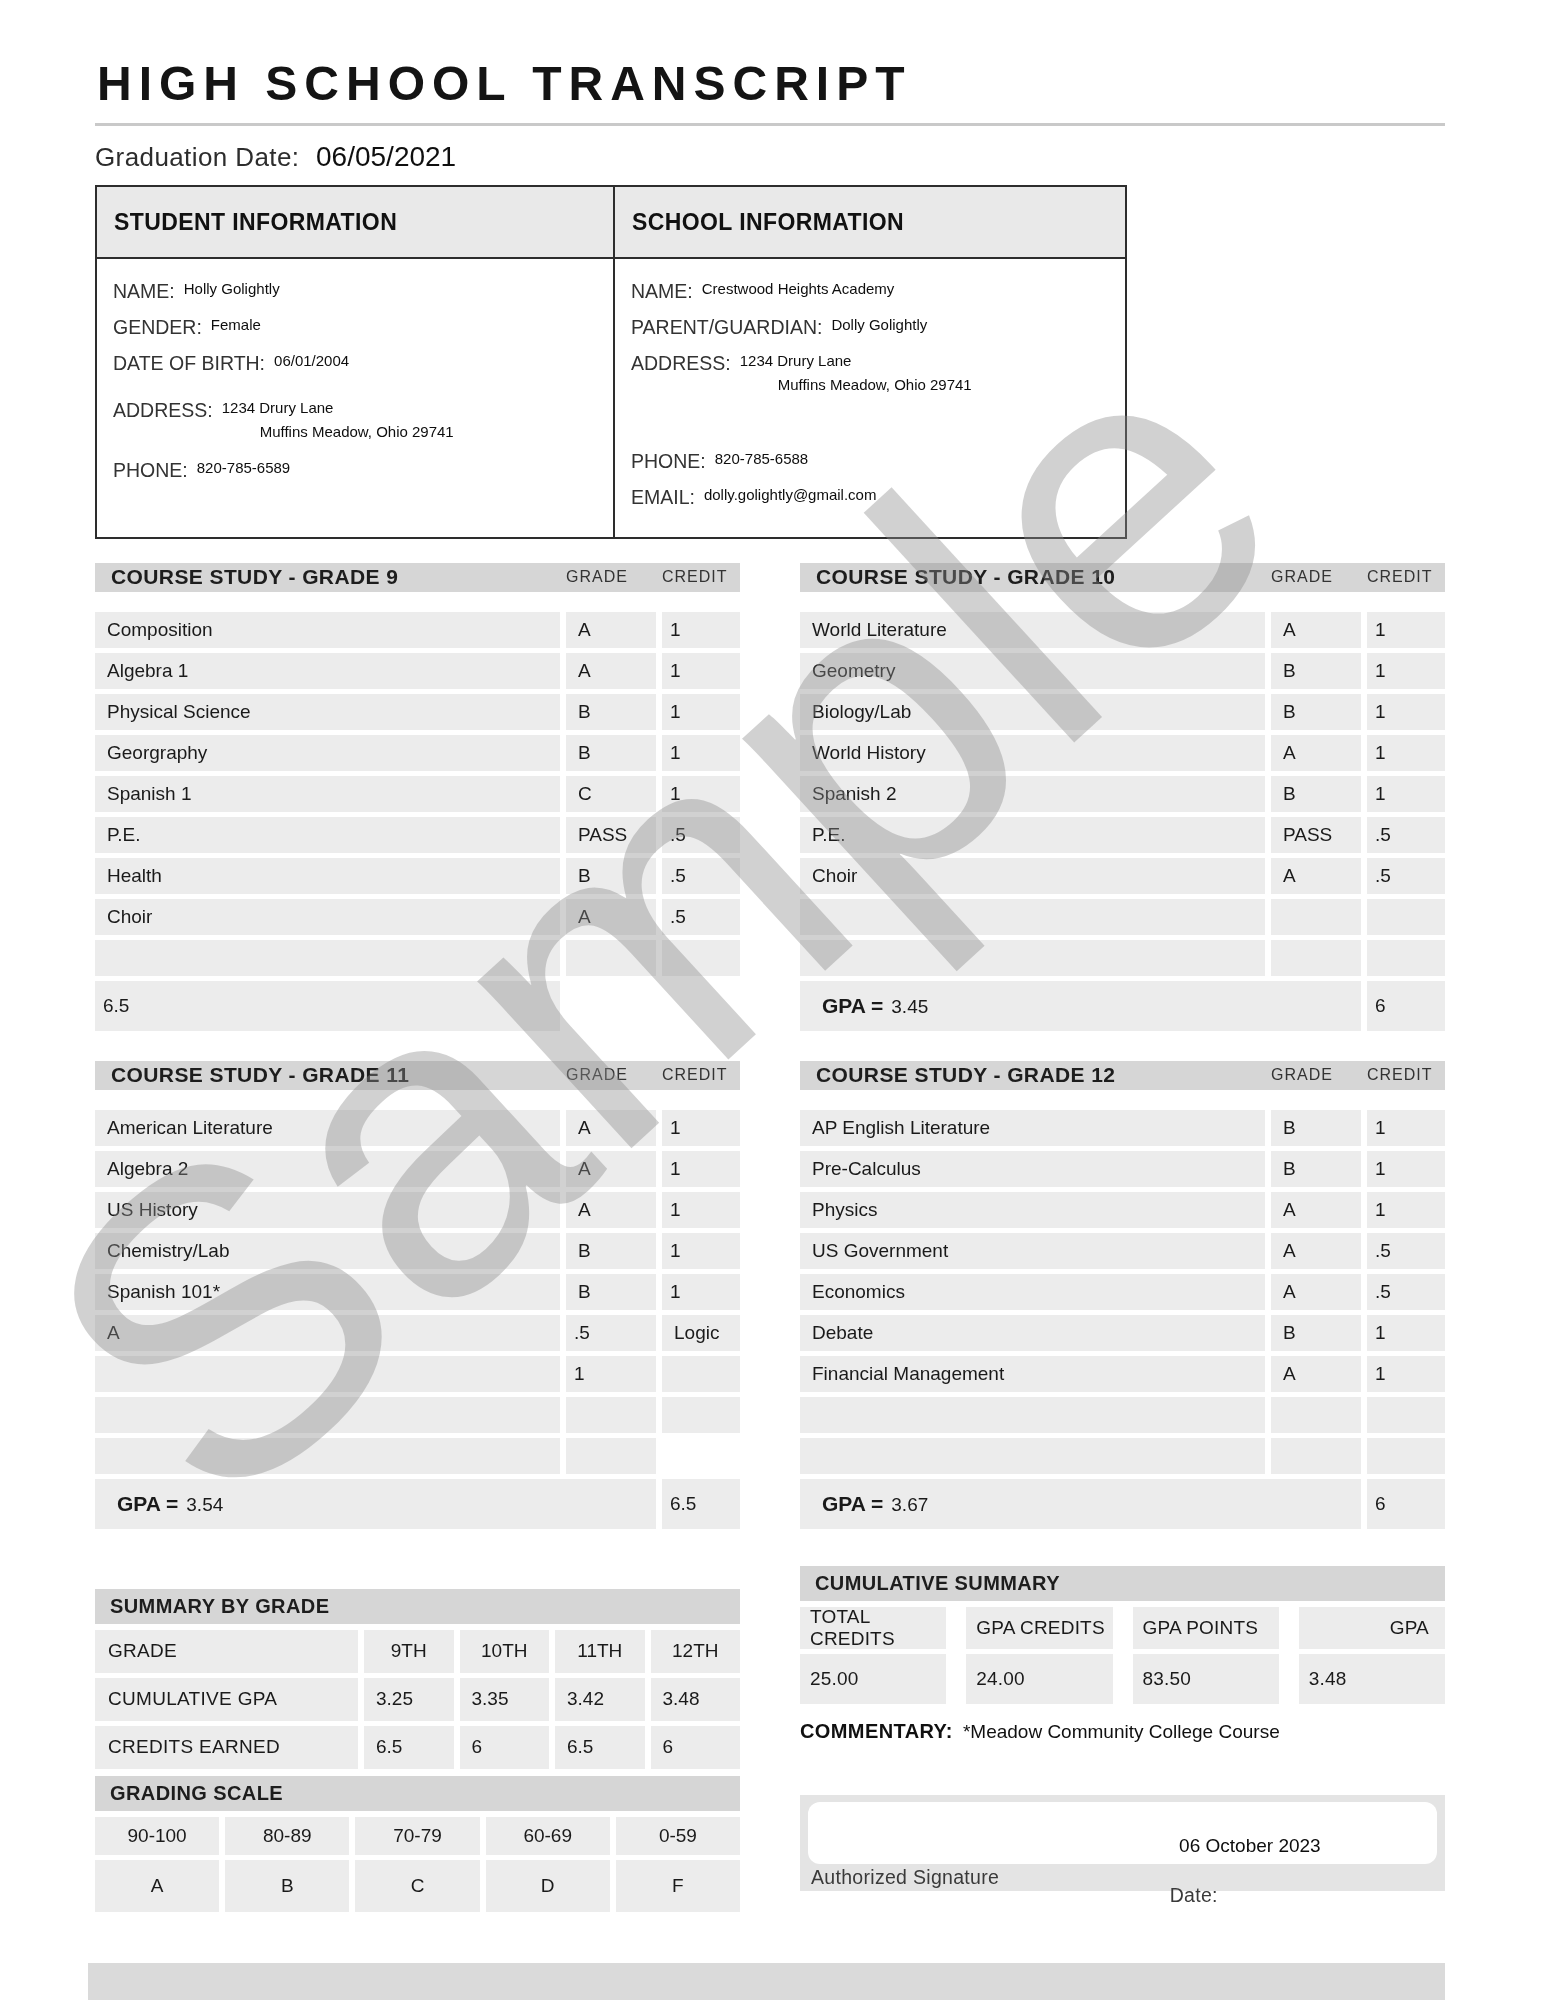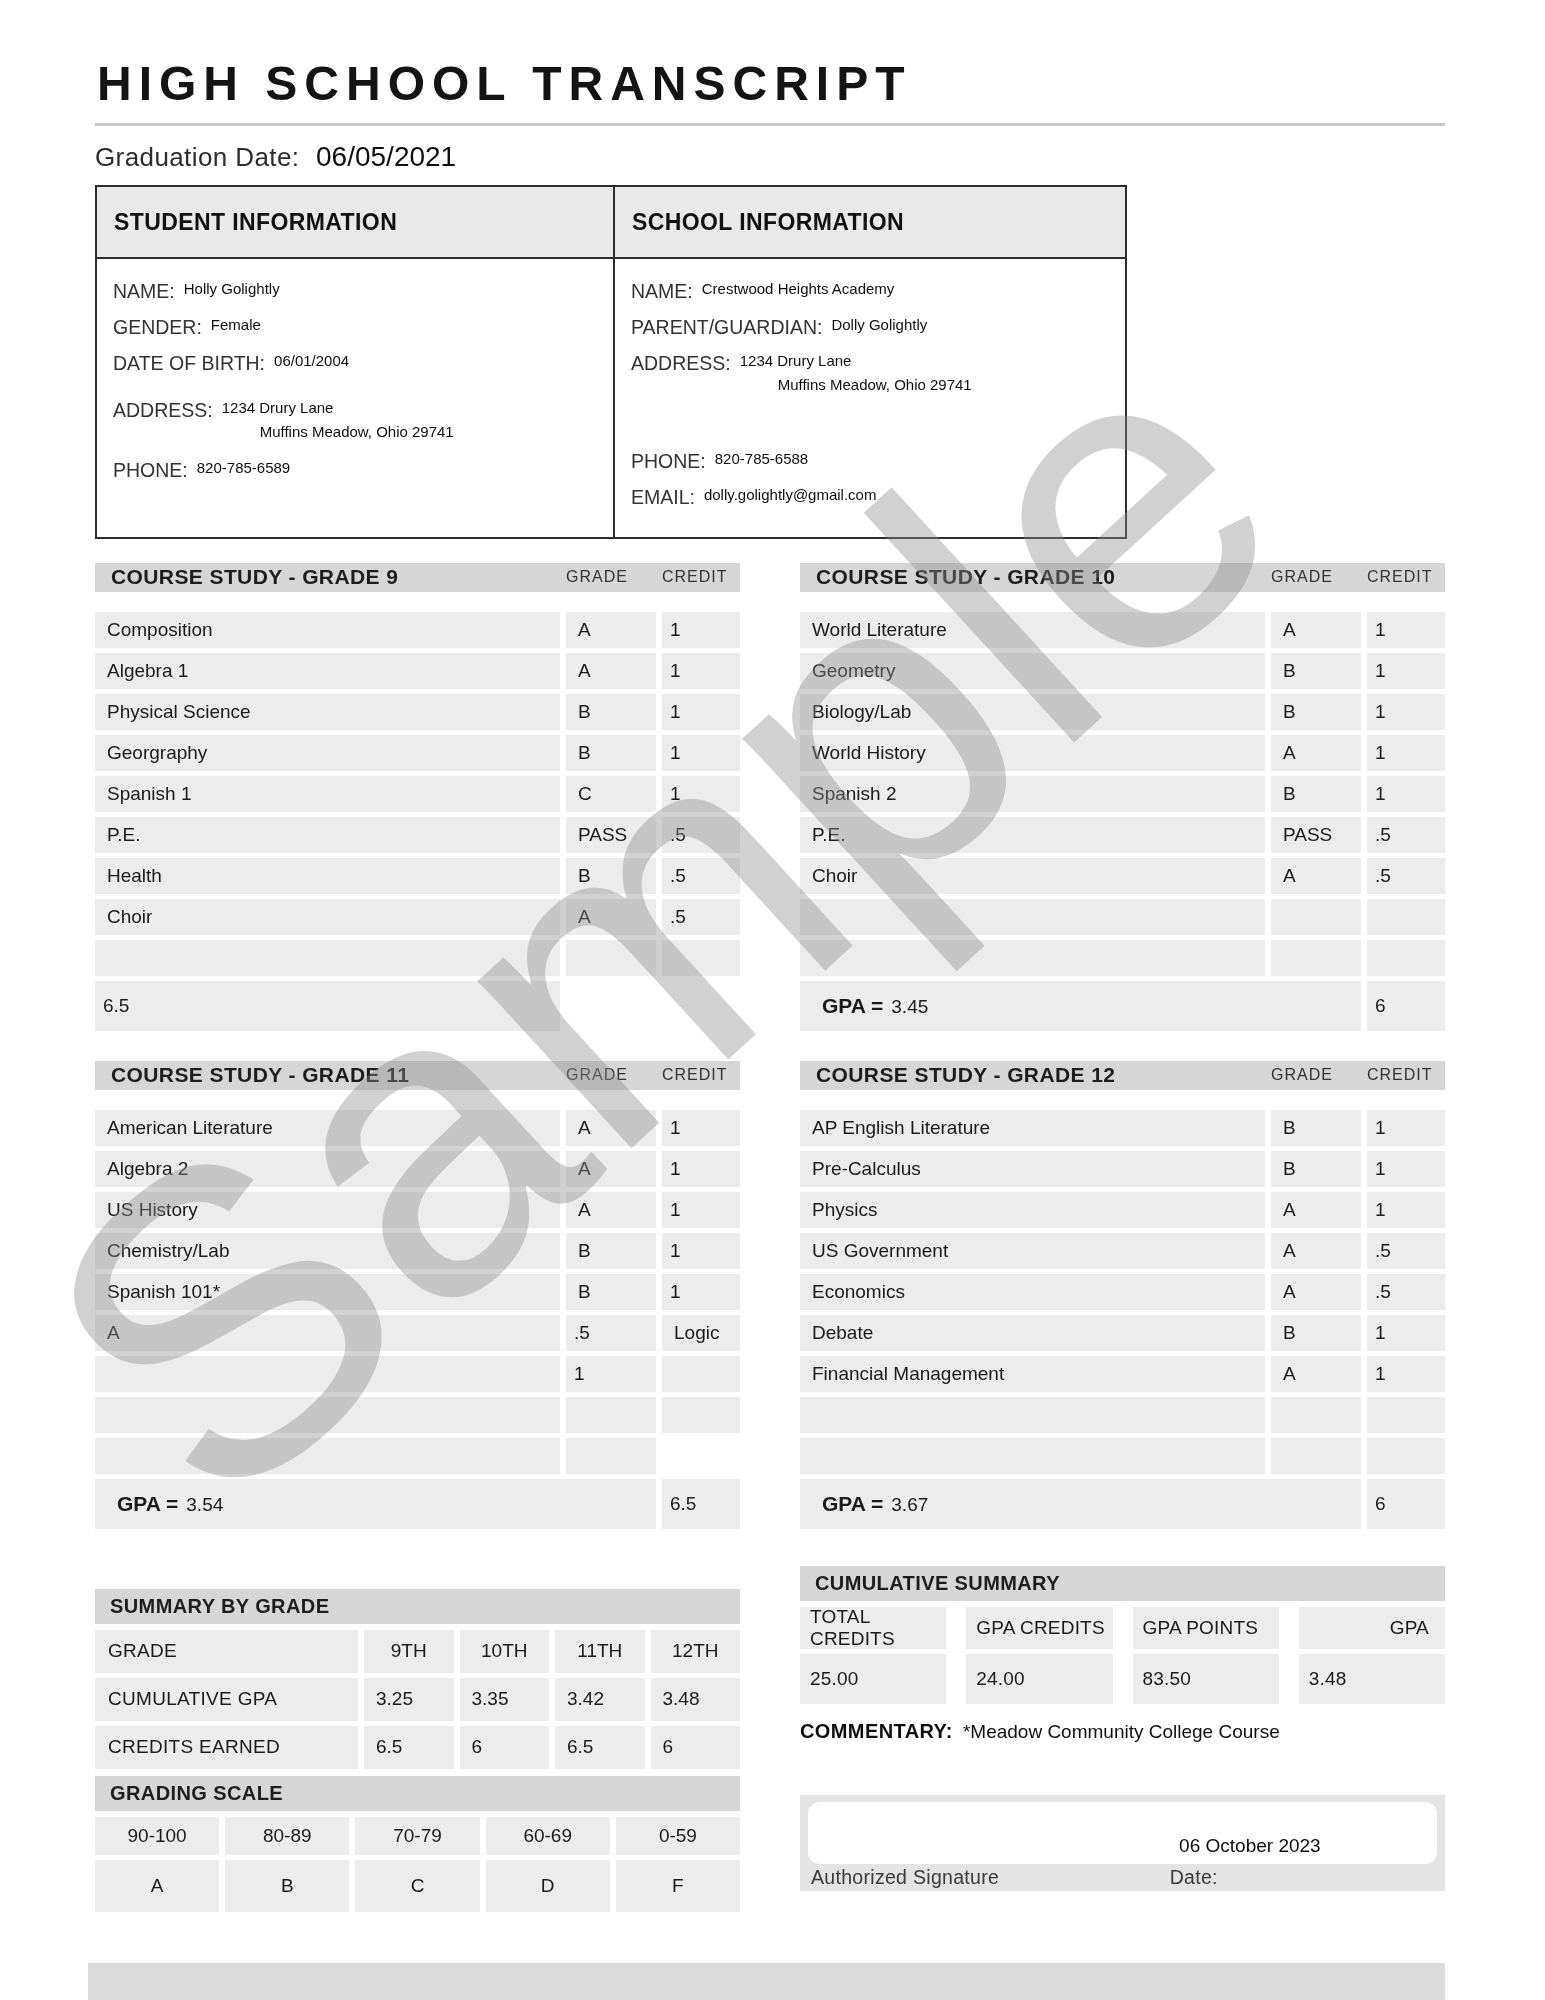--- a/index.html
+++ b/index.html
@@ -69,21 +69,21 @@
   .csc.head.right{justify-content:flex-end;padding-right:16px;padding-left:0;}
   .csc.val{height:50px;}
   .commentary{margin-top:16px;font-size:19px;color:#101010;}
   .comm-label{font-weight:bold;font-size:20px;letter-spacing:.4px;}
   .comm-text{margin-left:10px;}
   .sigbox{margin-top:52px;background:#e4e4e4;padding:7px 8px 0;box-sizing:border-box;height:96px;}
   .sig-white{background:#ffffff;height:62px;position:relative;border-radius:12px;}
   .sig-date{position:absolute;left:59%;bottom:7px;font-size:19px;color:#0e0e0e;}
   .sig-labels{height:26px;position:relative;font-size:19.5px;color:#3a3a3a;letter-spacing:.3px;}
   .sig-auth{position:absolute;left:3px;top:2px;}
-  .sig-datelabel{position:absolute;left:57.5%;top:2px;}
+  .sig-datelabel{position:absolute;left:57.5%;top:20px;}
 
   .footer-bar{position:absolute;left:88px;right:100px;bottom:0;height:37px;background:#dadada;z-index:0;}
 
   
   .watermark{position:absolute;left:-60px;top:330px;width:1440px;height:1180px;display:flex;
              align-items:center;justify-content:center;z-index:30;pointer-events:none;}
   .watermark span{font-size:430px;color:rgba(140,140,140,0.40);transform:rotate(-42.5deg);
                   letter-spacing:2px;font-family:"Liberation Sans",sans-serif;}
 </style>
 </head>

